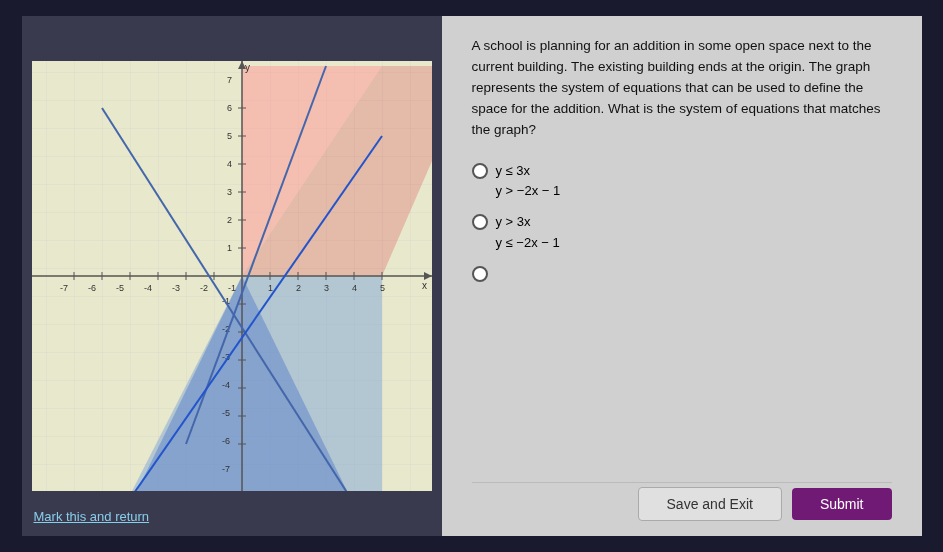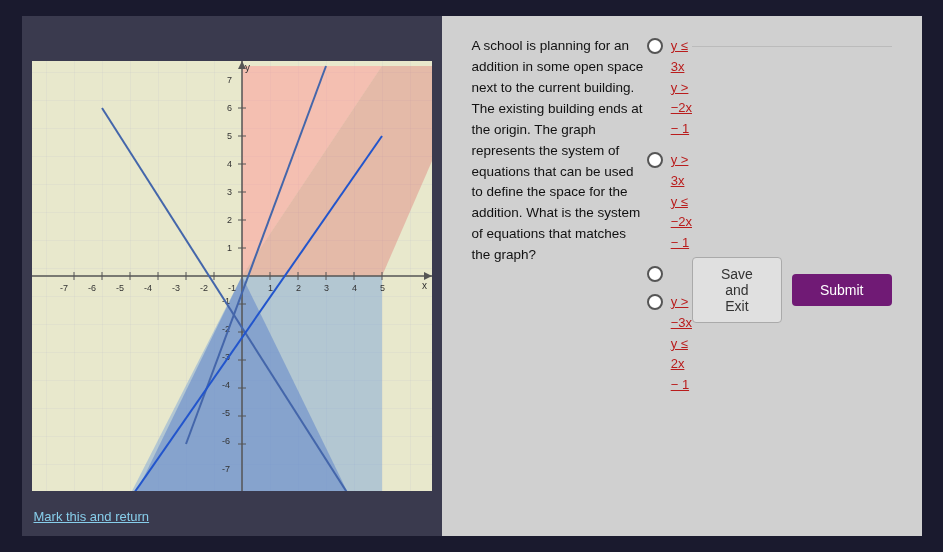--- a/index.html
+++ b/index.html
@@ -59,21 +59,21 @@
       color: #87ceeb;
       text-decoration: underline;
       font-size: 13px;
       cursor: pointer;
     }
 
     
     .right-panel {
       flex: 1;
       display: flex;
-      flex-direction: row;
+      flex-direction: column;
       padding: 20px 30px 15px 30px;
       color: #222;
       background: #d0d0d0;
     }
 
     .question-text {
       font-size: 13.5px;
       line-height: 1.55;
       color: #111;
       margin-bottom: 20px;
@@ -99,32 +99,31 @@
       border-radius: 50%;
       border: 2px solid #555;
       background: white;
       flex-shrink: 0;
       margin-top: 2px;
       cursor: pointer;
     }
 
     .option-text {
       font-size: 13px;
-      color: #b91c1c;
+      color: #000000;
       line-height: 1.6;
-      text-decoration: underline;
     }
 
     
     .bottom-bar {
       display: flex;
       justify-content: flex-end;
       align-items: center;
       gap: 10px;
-      padding-top: 12px;
+      padding-top: 4px;
       border-top: 1px solid #bbb;
       margin-top: 10px;
     }
 
     .btn {
       padding: 8px 28px;
       font-size: 14px;
       border: none;
       border-radius: 4px;
       cursor: pointer;
@@ -269,27 +268,20 @@
         <div class="option-text">
           <span>y &gt; 3x</span><br>
           <span>y ≤ −2x − 1</span>
         </div>
       </div>
 
       <div class="option-item">
         <div class="option-radio"></div>
       </div>
 
-      <div class="option-item">
-        <div class="option-radio"></div>
-        <div class="option-text">
-          <span>y &gt; −3x</span><br>
-          <span>y ≤ 2x − 1</span>
-        </div>
-      </div>
 
     </div>
 
     <div class="bottom-bar">
       <button class="btn btn-save">Save and Exit</button>
       <button class="btn btn-submit">Submit</button>
     </div>
 
   </div>
 

